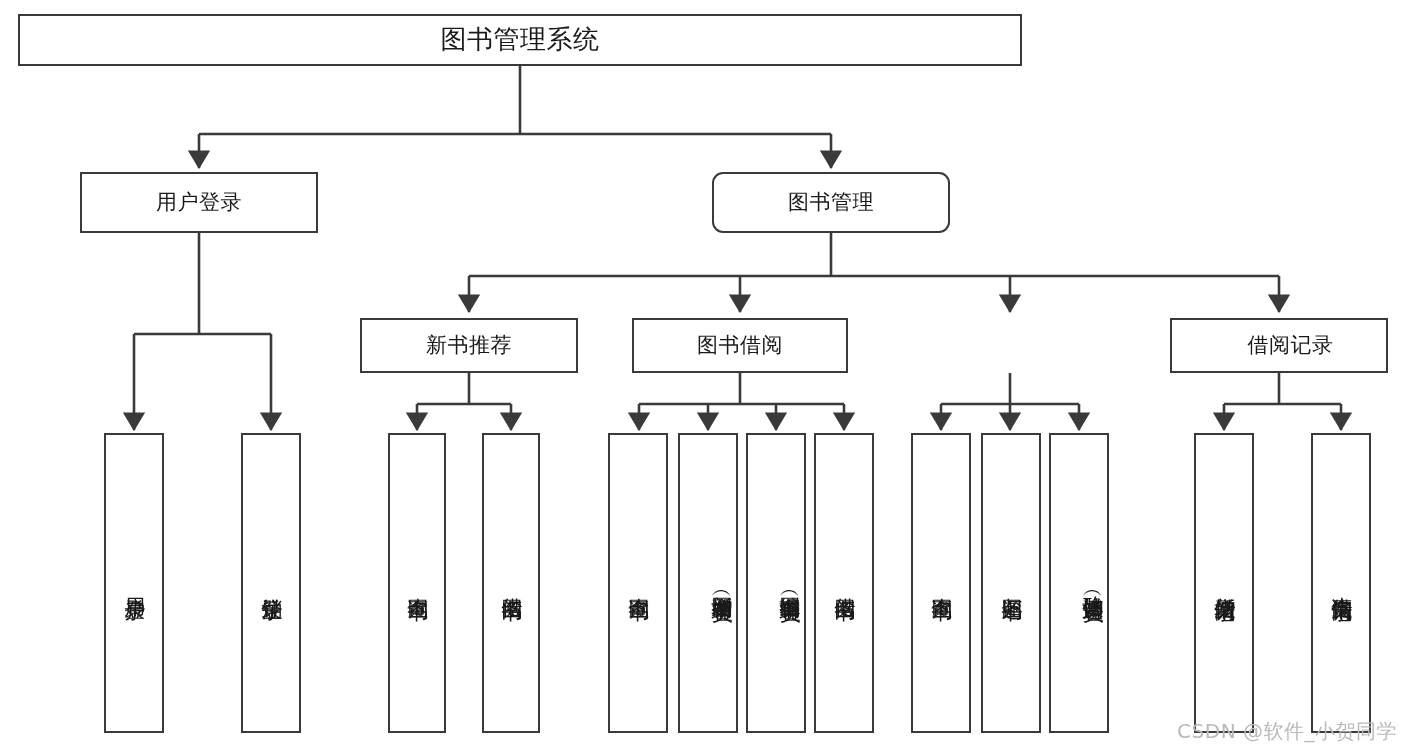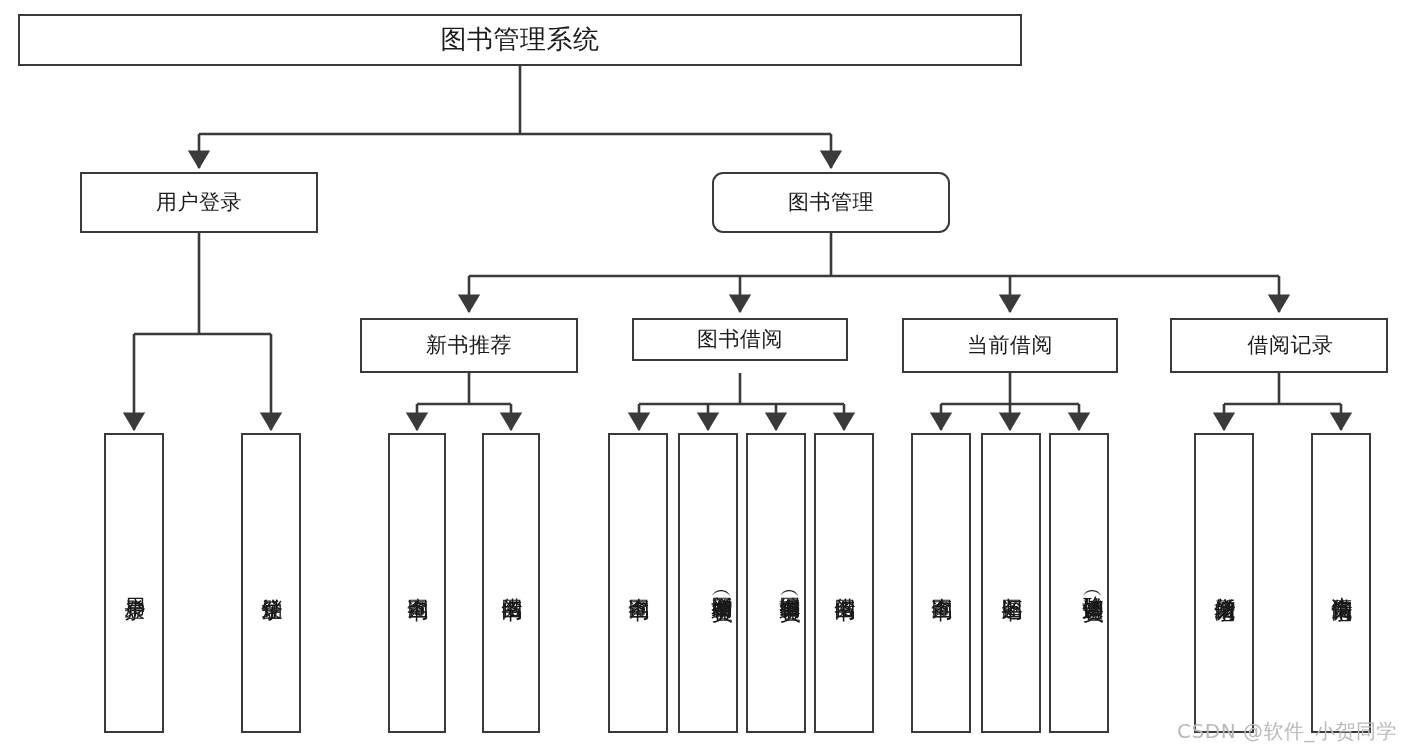--- a/index.html
+++ b/index.html
@@ -138,27 +138,24 @@
   </div>
 
   <div class="node level1" style="left:712px; top:172px; width:238px; height:61px;border-radius:11px;">
     <span>图书管理</span>
   </div>
 
   <div class="node level2" style="left:360px; top:318px; width:218px; height:55px;">
     <span>新书推荐</span>
   </div>
 
-  <div class="node level2" style="left:632px; top:318px; width:216px; height:43px;">
+  <div class="node level2" style="left:632px; top:318px; width:216px; height:55px;">
     <span>图书借阅</span>
   </div>
 
-  <div class="node level2" style="left:902px; top:318px; width:216px; height:55px;">
-    <span>当前借阅</span>
-  </div>
 
   <div class="node level2" style="left:1170px; top:318px; width:218px; height:55px;padding-left:23px;">
     <span>借阅记录</span>
   </div>
 
   <div class="node leaf" style="left:104px; top:433px; width:60px; height:300px;">
     <span class="leaf-text">用户登录</span>
   </div>
 
   <div class="node leaf" style="left:241px; top:433px; width:60px; height:300px;">

